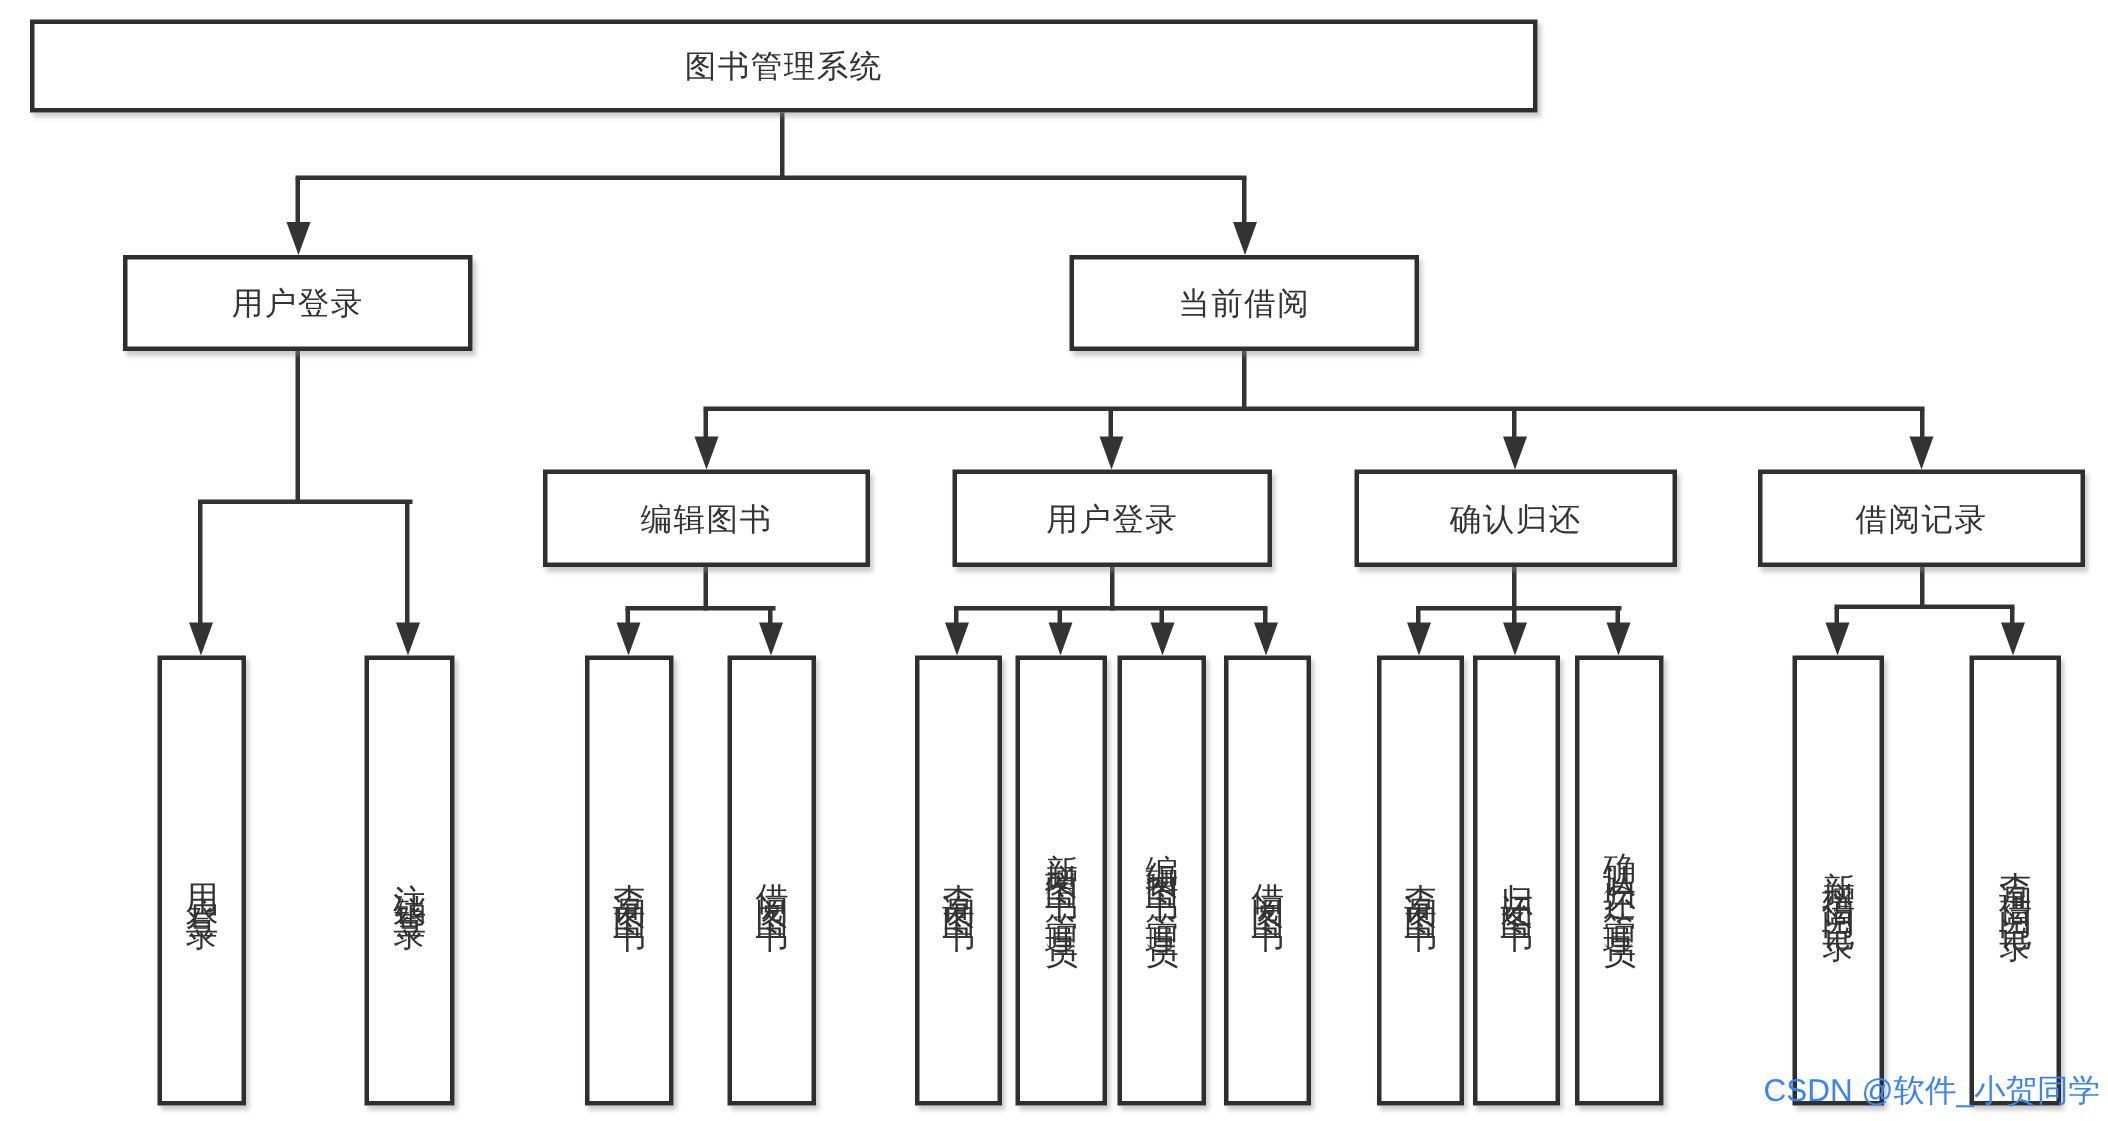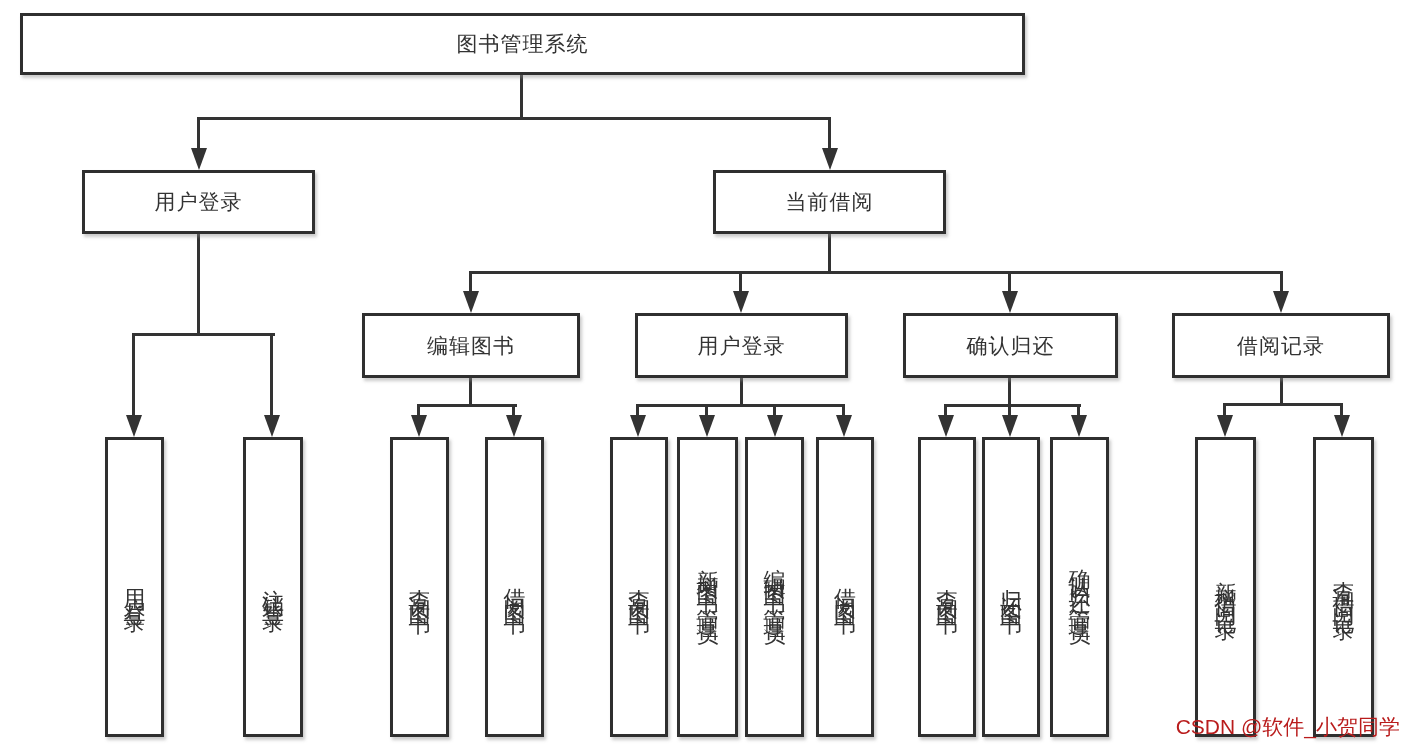--- a/index.html
+++ b/index.html
@@ -19,21 +19,21 @@
     border:3px solid #2f2f2f;box-shadow:2px 3px 3px rgba(140,140,140,0.45);
     display:flex;align-items:center;justify-content:center;
     font-size:21px;letter-spacing:1px;color:#333333;
   }
   .leaf .vtext{
     writing-mode:vertical-rl;text-orientation:mixed;
     font-size:22px;letter-spacing:8px;line-height:1.1;
   }
   .watermark{
     position:absolute;left:1158px;top:713px;width:242px;text-align:right;
-    font-size:21px;color:#b91c1c;z-index:6;letter-spacing:0;
+    font-size:21px;color:#3b82f6;z-index:6;letter-spacing:0;
   }
 </style>
 </head>
 <body>
 
 <div class="canvas">
 
   <div class="vline" style="left:520px;top:69px;height:50px"></div>
   <div class="hline" style="left:197px;top:117px;width:634px"></div>
   <div class="vline" style="left:197px;top:119px;height:31px"></div>

